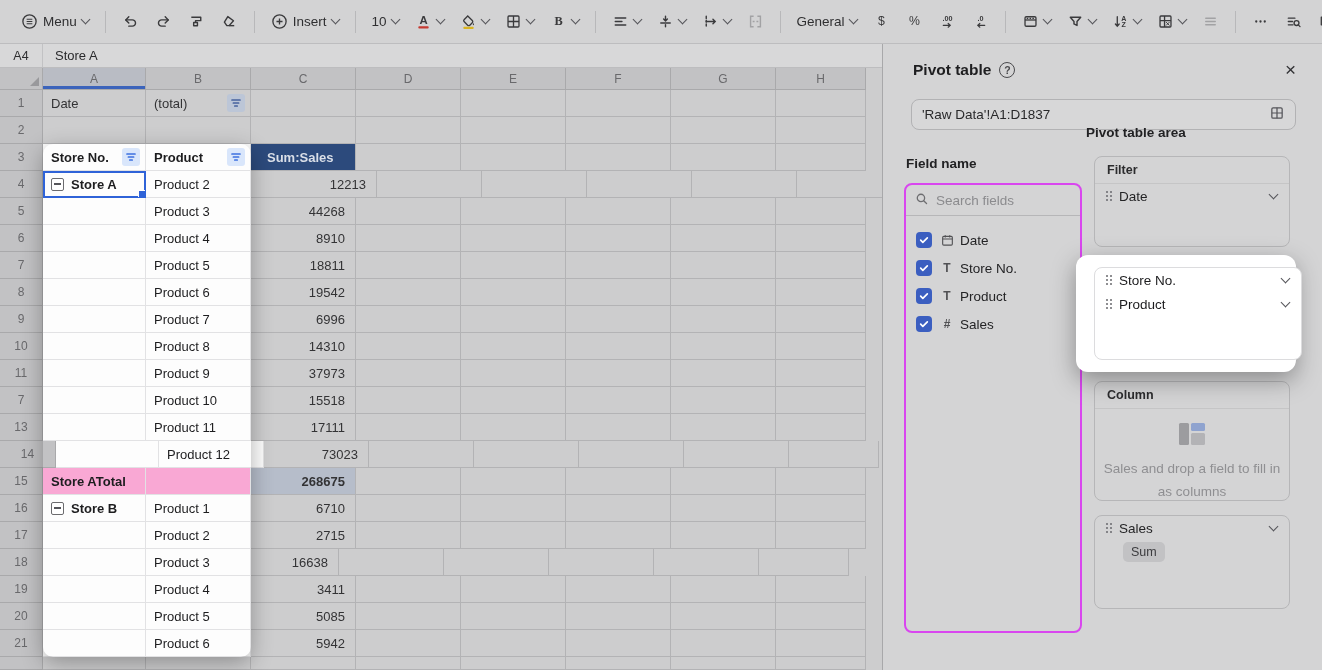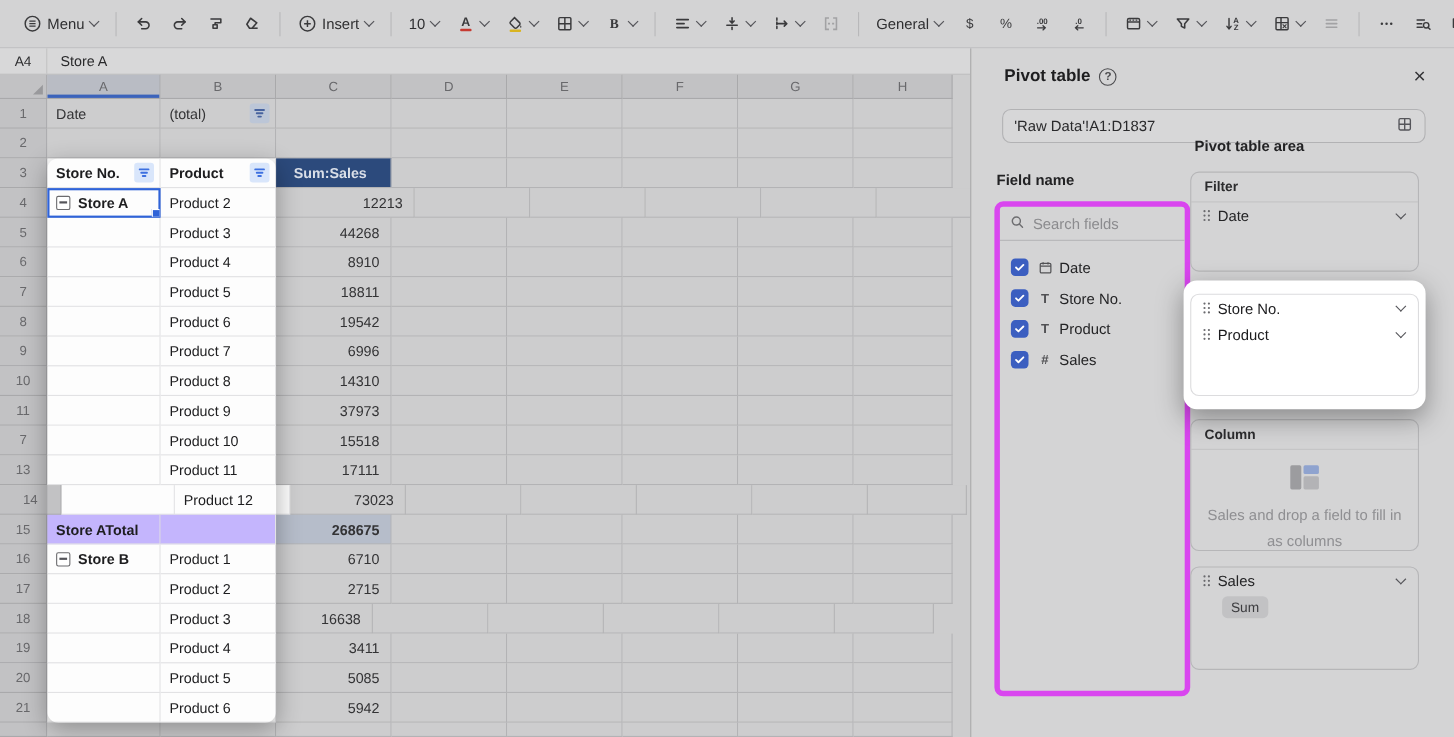--- a/index.html
+++ b/index.html
@@ -38,21 +38,21 @@
         display:flex; align-items:center; font-size:13px; color:#333335; }
   .gc.headcell { background:#c2c2c4; color:#69696c; justify-content:center; font-size:12px;
                  border-right:1px solid #a9a9ab; border-bottom:1px solid #a9a9ab; }
   .gc.rowhead { background:#c2c2c4; color:#69696c; justify-content:center; font-size:12px;
                 border-right:1px solid #a9a9ab; border-bottom:1px solid #a9a9ab; }
   .gc.colA-sel { background:#b9bcc4; }
   .gc.colA-sel::after { content:""; position:absolute; left:0; right:0; bottom:0; height:3px; background:#3b63bb; }
   .gc.corner { justify-content:flex-end; align-items:flex-end; }
   .tri { width:0; height:0; border-bottom:9px solid #99999c; border-left:9px solid transparent; margin:0 3px 3px 0; }
   .gc.hl { background:#fdfdfd; color:#1d1d1f; border-right:1px solid #e2e2e4; border-bottom:1px solid #e2e2e4; }
-  .gc.hl.total { background:#c4b5fd; }
+  .gc.hl.total { background:#f9a8d4; }
   .gc.dimtotal { background:#b6bdca; }
   .gc.navy { background:#2c4a7c; color:#dadfe8; font-weight:700; padding-left:8px; }
   .gc.numcell { justify-content:flex-end; padding-right:10px; }
   .gc .celltext { padding-left:8px; }
   .gc.numcell .celltext { padding-left:0; }
   .gc.bold { font-weight:700; }
   .gc.sel { outline:2px solid #2f63d8; outline-offset:-2px; z-index:3; }
   .gc.sel::after { content:""; position:absolute; right:-1px; bottom:-1px; width:6px; height:6px;
                    background:#2f63d8; border:1px solid #fff; z-index:4; }
   .fchip { position:absolute; right:5px; top:50%; transform:translateY(-50%); width:18px; height:18px;
@@ -75,35 +75,35 @@
            display:flex; align-items:center; justify-content:center; font-size:10.5px; font-weight:700; color:#4a4a4d; }
   .xicon { margin-left:auto; font-size:19px; color:#333336; line-height:1; }
   .p-range { margin:20px 26px 0 28px; height:31px; border:1px solid #b2b2b4; border-radius:8px;
              background:#d7d7d8; display:flex; align-items:center; padding:0 10px; font-size:13.5px; color:#29292b; }
   .p-range .gsmall { margin-left:auto; }
   .gsmall svg { width:16px; height:16px; display:block; }
   .p-cols { display:flex; padding:0 18px 0 21px; margin-top:26px; }
   .p-left { width:178px; flex:0 0 178px; }
   .p-right { width:208px; flex:0 0 208px; position:relative; height:460px;text-decoration:underline; }
   .p-subhead { font-size:13.5px; font-weight:700; color:#222224; margin:0 0 12px 2px; }
-  .fields-box { border:5px solid #d946ef; border-radius:8px; height:450px; background:#d4d4d5; overflow:hidden; }
+  .fields-box { border:2px solid #d946ef; border-radius:8px; height:450px; background:#d4d4d5; overflow:hidden; }
   .searchrow { height:31px; display:flex; align-items:center; padding:0 9px; border-bottom:1px solid #b6b6b8; }
   .searchrow svg { width:14px; height:14px; flex:0 0 14px; }
   .searchrow .ph { margin-left:7px; font-size:13.5px; color:#8b8b8e; }
   .fieldlist { padding:10px 10px; }
   .fielditem { display:flex; align-items:center; height:28px; }
   .cbx { width:16px; height:16px; border-radius:4px; background:#3b5ec0; flex:0 0 16px;
          display:flex; align-items:center; justify-content:center; }
   .cbx svg { width:10px; height:10px; }
   .ftype { margin-left:8px; width:14px; flex:0 0 14px; display:flex; justify-content:center; color:#515154; }
   .ftype svg { width:13px; height:13px; }
   .ftype .tglyph2 { font-size:12px; font-weight:600; color:#515154; }
   .fielditem .flabel { margin-left:6px; font-size:13.5px; color:#242426; }
 
-  .abox { border:1px solid #b6b6b8; border-radius:8px; background:#d4d4d5; position:absolute; left:0; right:0; overflow:hidden; }
+  .abox { border:1px solid #b6b6b8; border-radius:8px; background:#d4d4d5; position:absolute; left:12px; right:0; overflow:hidden; }
   .abox .ahead { height:27px; display:flex; align-items:center; padding:0 12px; font-size:12.5px; font-weight:600;
                  color:#2c2c2e; border-bottom:1px solid rgba(0,0,0,0.07); }
   .aitem { display:flex; align-items:center; height:24px; padding:0 12px 0 10px; font-size:13.5px; color:#242426; }
   .aitem .dots { margin-right:6px; display:flex; }
   .dots svg { width:8px; height:12px; display:block; }
   .aitem .achev { margin-left:auto; }
   .chip { display:inline-block; margin:2px 0 0 28px; padding:3px 8px; background:#c2c2c4; border-radius:5px;
           font-size:12.5px; color:#3c3c3f; }
 
   .spot-card { position:absolute; left:-6px; right:-6px; top:99px; height:117px; background:#ffffff;

